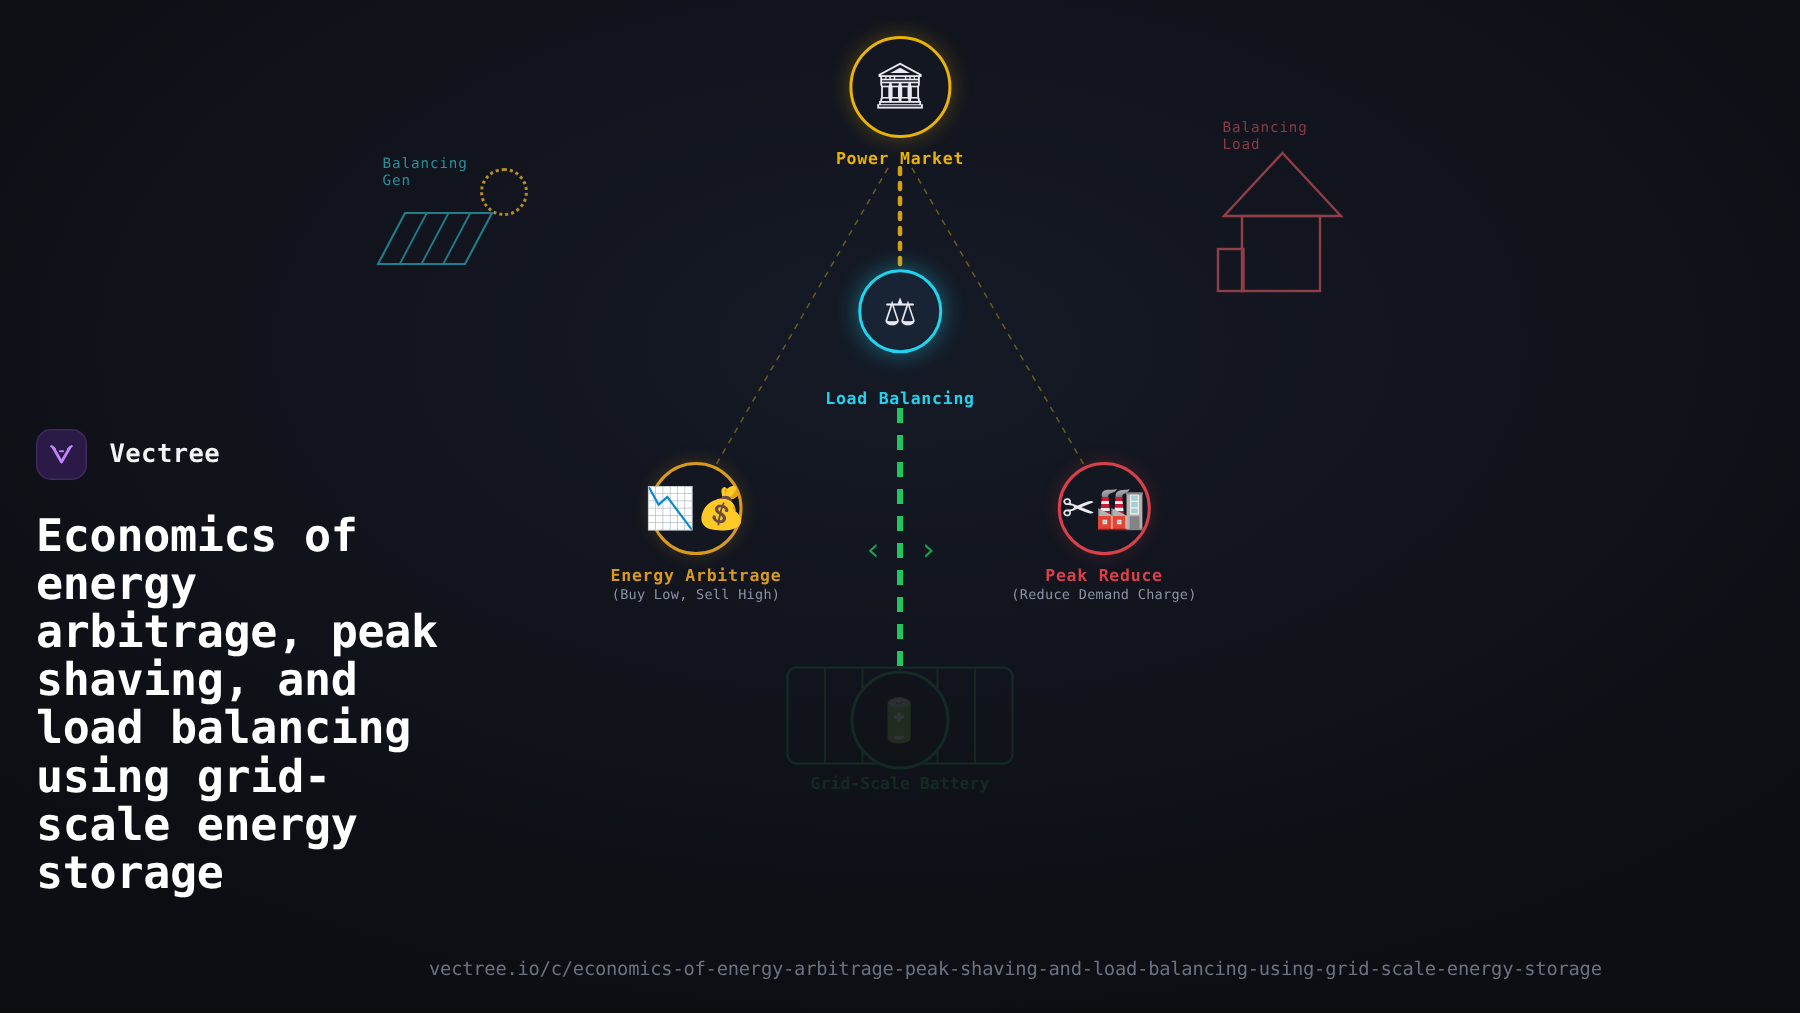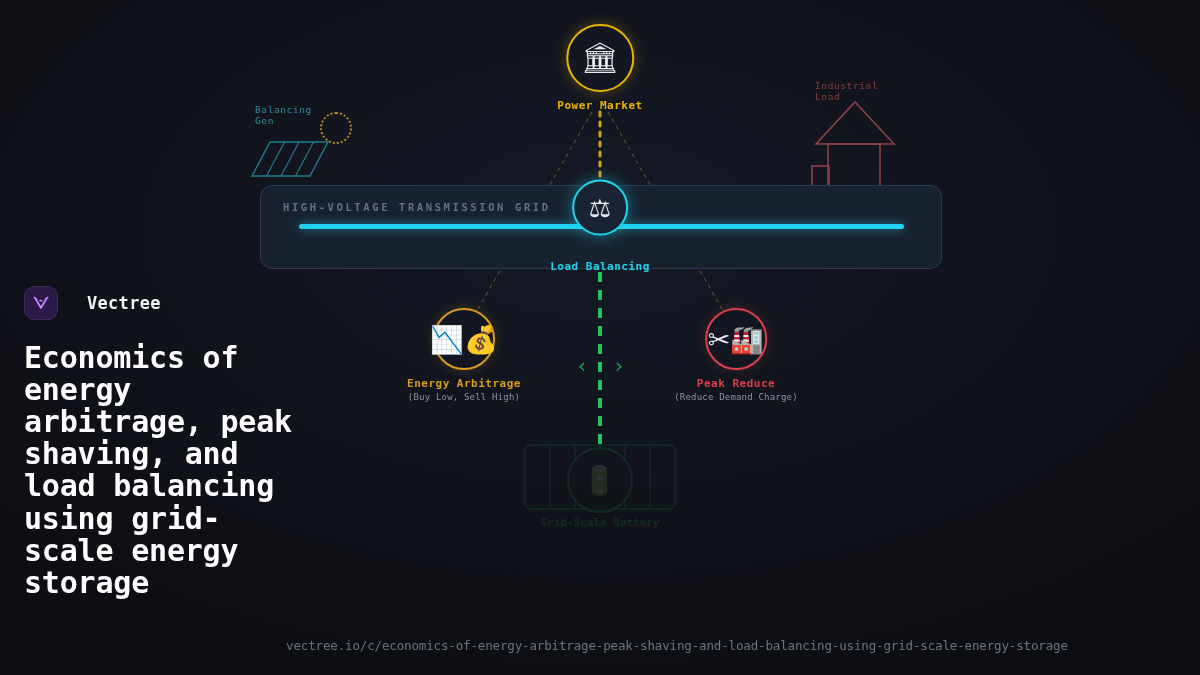--- a/index.html
+++ b/index.html
@@ -191,21 +191,21 @@
   
   #overlay {
     position: absolute;
     left: 0; top: 0;
     width: 300px; height: 675px;
     pointer-events: none;
   }
   #brand {
     position: absolute;
     left: 24px; top: 286px;
-    display: flex; align-items: center; gap: 29px;
+    display: flex; align-items: center; gap: 15px;
   }
   #brand-logo {
     width: 32px; height: 32px;
     border-radius: 10px;
     background: #2a1a45;
     border: 1px solid #3d2a5e;
     display: flex; align-items: center; justify-content: center;
   }
   #brand-name {
     font-size: 17px; font-weight: bold; color: #f2f3f7;
@@ -253,32 +253,28 @@
       <div id="sun-icon"></div>
       <svg id="solar-panel-icon" width="80" height="40" viewBox="0 0 80 40">
         <polygon points="20,2 78,2 60,36 2,36" fill="none" stroke="#1f7d8c" stroke-width="1.4"></polygon>
         <line x1="34.5" y1="2" x2="16.5" y2="36" stroke="#1f7d8c" stroke-width="1.2"></line>
         <line x1="49" y1="2" x2="31" y2="36" stroke="#1f7d8c" stroke-width="1.2"></line>
         <line x1="63.5" y1="2" x2="45.5" y2="36" stroke="#1f7d8c" stroke-width="1.2"></line>
       </svg>
     </div>
 
     <div id="industrial-group">
-      <div id="industrial-label">Industrial Load</div>
+      <div id="industrial-label">Balancing Load</div>
       <svg id="factory-icon" width="90" height="96" viewBox="0 0 90 96">
         <polygon points="45,4 84,46 6,46" fill="none" stroke="#8f3f48" stroke-width="1.6" transform="translate(0,-2)"></polygon>
         <rect x="18" y="44" width="52" height="50" fill="none" stroke="#8f3f48" stroke-width="1.6"></rect>
         <rect x="2" y="66" width="17" height="28" fill="none" stroke="#8f3f48" stroke-width="1.6"></rect>
       </svg>
     </div>
 
-    <div id="grid-panel">
-      <div id="grid-panel-label">HIGH-VOLTAGE TRANSMISSION GRID</div>
-      <div id="transmission-line"></div>
-    </div>
 
     <div class="node" id="node-power-market">
       <div class="node-ring">🏛</div>
       <div class="node-label">Power Market</div>
     </div>
 
     <div class="node" id="node-load-balancing">
       <div class="node-ring">⚖</div>
       <div class="node-label">Load Balancing</div>
     </div>

